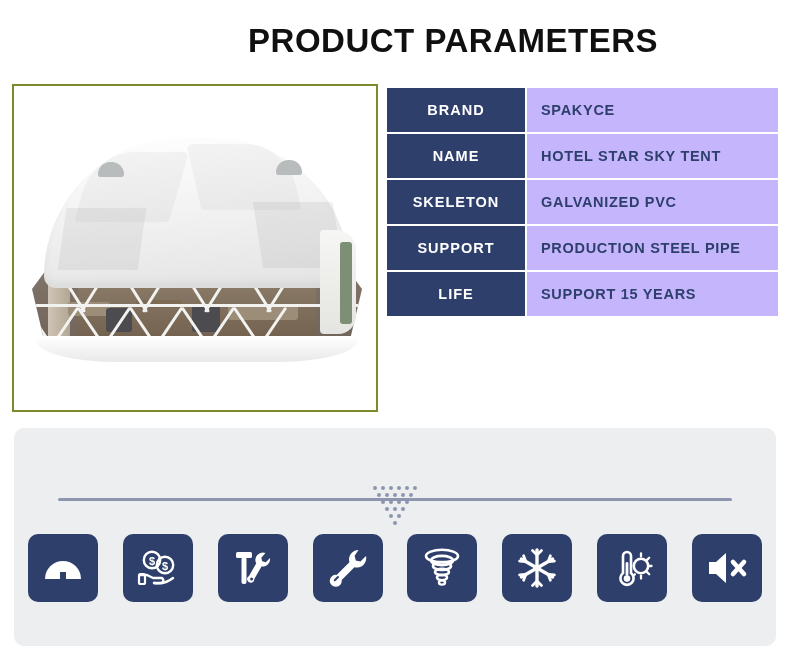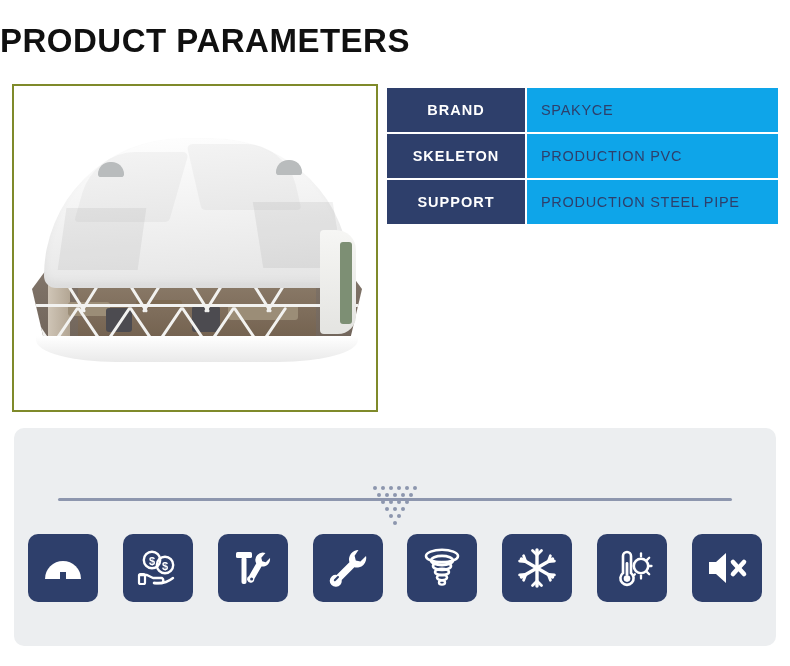--- a/index.html
+++ b/index.html
@@ -14,21 +14,21 @@
     overflow: hidden;
     position: relative;
   }
 
   
   #page-title {
     position: absolute;
     top: 22px;
     left: 0;
     width: 658px;
-    text-align: left;
+    text-align: right;
     font-size: 33px;
     font-weight: bold;
     letter-spacing: 0.5px;
     color: #101010;
   }
 
   
   #product-photo-frame {
     position: absolute;
     left: 12px;
@@ -175,24 +175,24 @@
     display: flex;
     align-items: center;
     justify-content: center;
     text-align: center;
     line-height: 1.12;
     box-sizing: border-box;
     padding: 2px 4px;
   }
   .spec-value {
     flex: 1;
-    background: #0ea5e9;
+    background: #c4b5fd;
     color: #2e3f6b;
     font-size: 14.5px;
-    font-weight: normal;
+    font-weight: bold;
     letter-spacing: 0.7px;
     display: flex;
     align-items: center;
     padding-left: 14px;
     box-sizing: border-box;
     margin-left: 2px;
   }
   .h-normal { height: 44px; }
   .h-tall   { height: 50px; }
 
@@ -324,32 +324,40 @@
   </div>
 </div>
 
 <div id="spec-table">
 
   <div class="spec-row">
     <div class="spec-label h-normal">BRAND</div>
     <div class="spec-value h-normal">SPAKYCE</div>
   </div>
 
+  <div class="spec-row">
+    <div class="spec-label h-normal">NAME</div>
+    <div class="spec-value h-normal">HOTEL STAR SKY TENT</div>
+  </div>
 
   <div class="spec-row">
     <div class="spec-label h-normal">SKELETON</div>
-    <div class="spec-value h-normal">PRODUCTION PVC</div>
+    <div class="spec-value h-normal">GALVANIZED PVC</div>
   </div>
 
   <div class="spec-row">
     <div class="spec-label h-normal">SUPPORT</div>
     <div class="spec-value h-normal">PRODUCTION STEEL PIPE</div>
   </div>
 
 
+  <div class="spec-row">
+    <div class="spec-label h-normal">LIFE</div>
+    <div class="spec-value h-normal">SUPPORT 15 YEARS</div>
+  </div>
 
 
 </div>
 
 <div id="features-panel">
 
 
   <div id="features-divider"></div>
 
   <div id="divider-dots">

